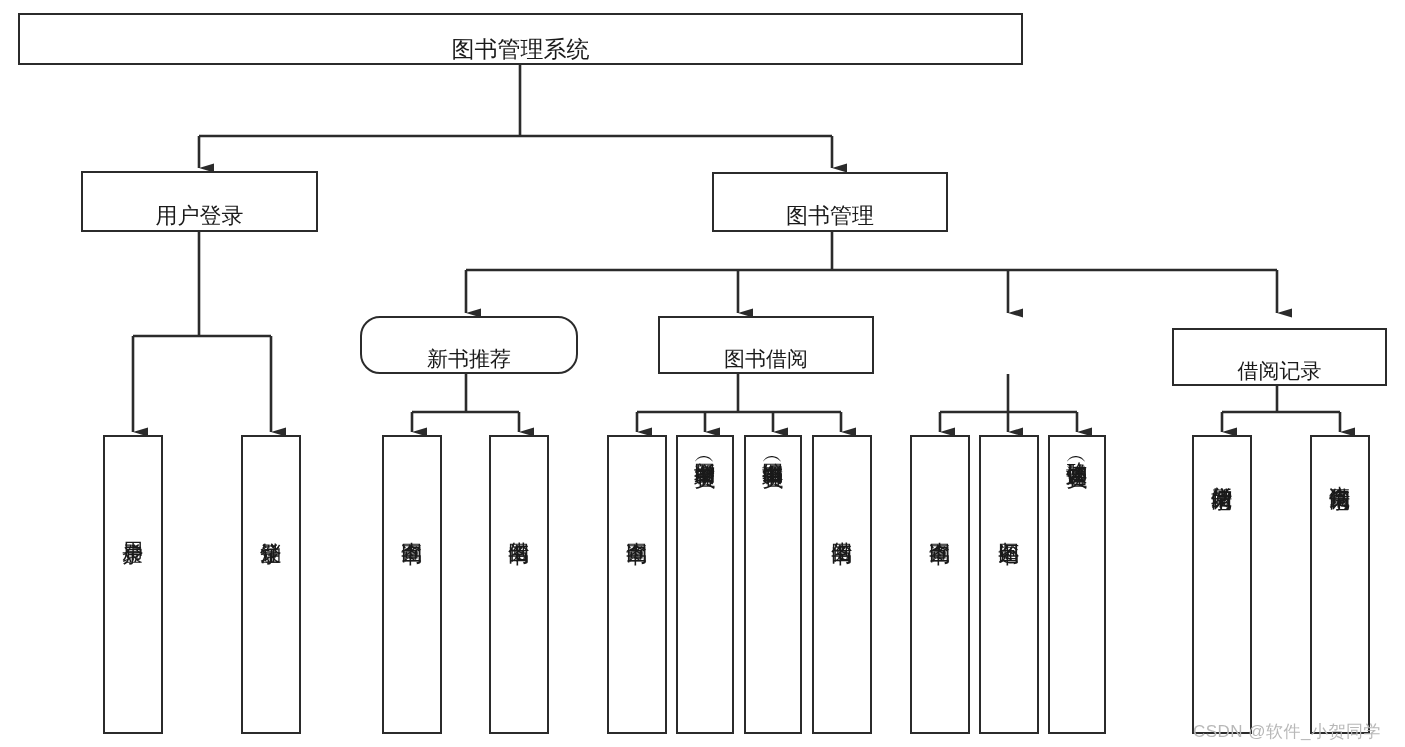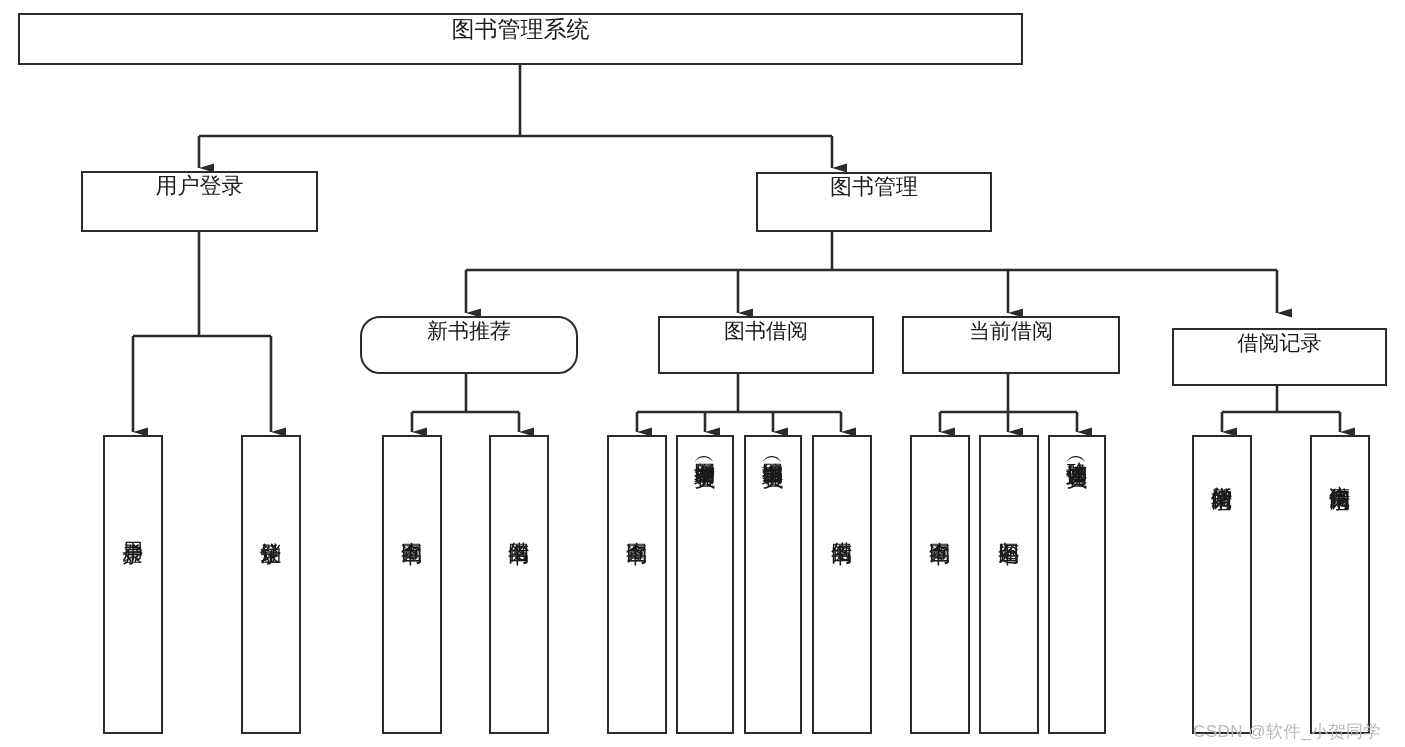--- a/index.html
+++ b/index.html
@@ -25,21 +25,21 @@
     width: 1405px;
     height: 747px;
     pointer-events: none;
   }
   .node {
     position: absolute;
     box-sizing: border-box;
     background: #ffffff;
     border: 2px solid #2b2b2b;
     display: flex;
-    align-items: flex-start;
+    align-items: flex-end;
     justify-content: center;
     color: #1a1a1a;
   }
   .node-label {
     display: block;
     text-align: center;
     line-height: 1.22;
     white-space: pre;
   }
   .node.root .node-label { font-size: 23px; }
@@ -132,33 +132,30 @@
     </g>
   </svg>
 
   <div class="node root" style="left:18px; top:13px; width:1005px; height:52px;">
     <span class="node-label">图书管理系统</span>
   </div>
 
   <div class="node level1" style="left:81px; top:171px; width:237px; height:61px;">
     <span class="node-label">用户登录</span>
   </div>
-  <div class="node level1" style="left:712px; top:172px; width:236px; height:60px;margin-left:44px;">
+  <div class="node level1" style="left:712px; top:172px; width:236px; height:60px;">
     <span class="node-label">图书管理</span>
   </div>
 
   <div class="node level2" style="left:360px; top:316px; width:218px; height:58px;border-radius:20px;">
     <span class="node-label">新书推荐</span>
   </div>
   <div class="node level2" style="left:658px; top:316px; width:216px; height:58px;">
     <span class="node-label">图书借阅</span>
   </div>
-  <div class="node level2" style="left:902px; top:316px; width:218px; height:58px;">
-    <span class="node-label">当前借阅</span>
-  </div>
   <div class="node level2" style="left:1172px; top:328px; width:215px; height:58px;">
     <span class="node-label">借阅记录</span>
   </div>
 
   <div class="node leaf short" style="left:103px; top:435px; width:60px; height:299px;">
     <span class="node-label">用户登录</span>
   </div>
   <div class="node leaf short" style="left:241px; top:435px; width:60px; height:299px;">
     <span class="node-label">注销登录</span>
   </div>

